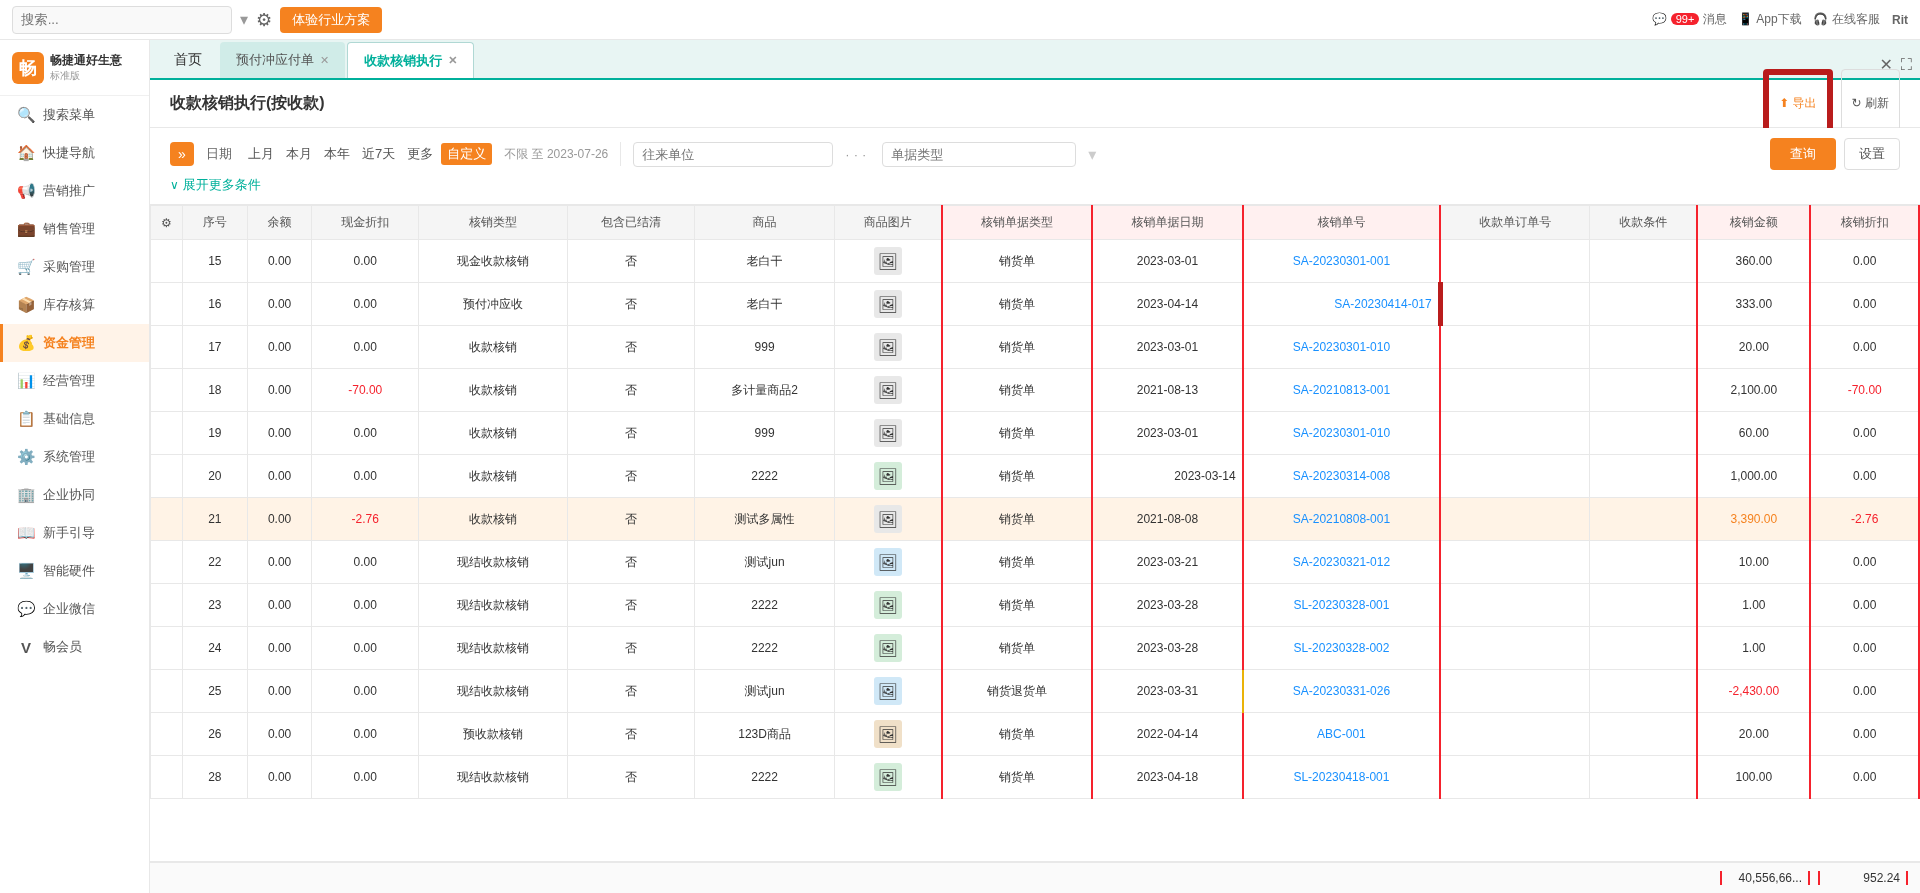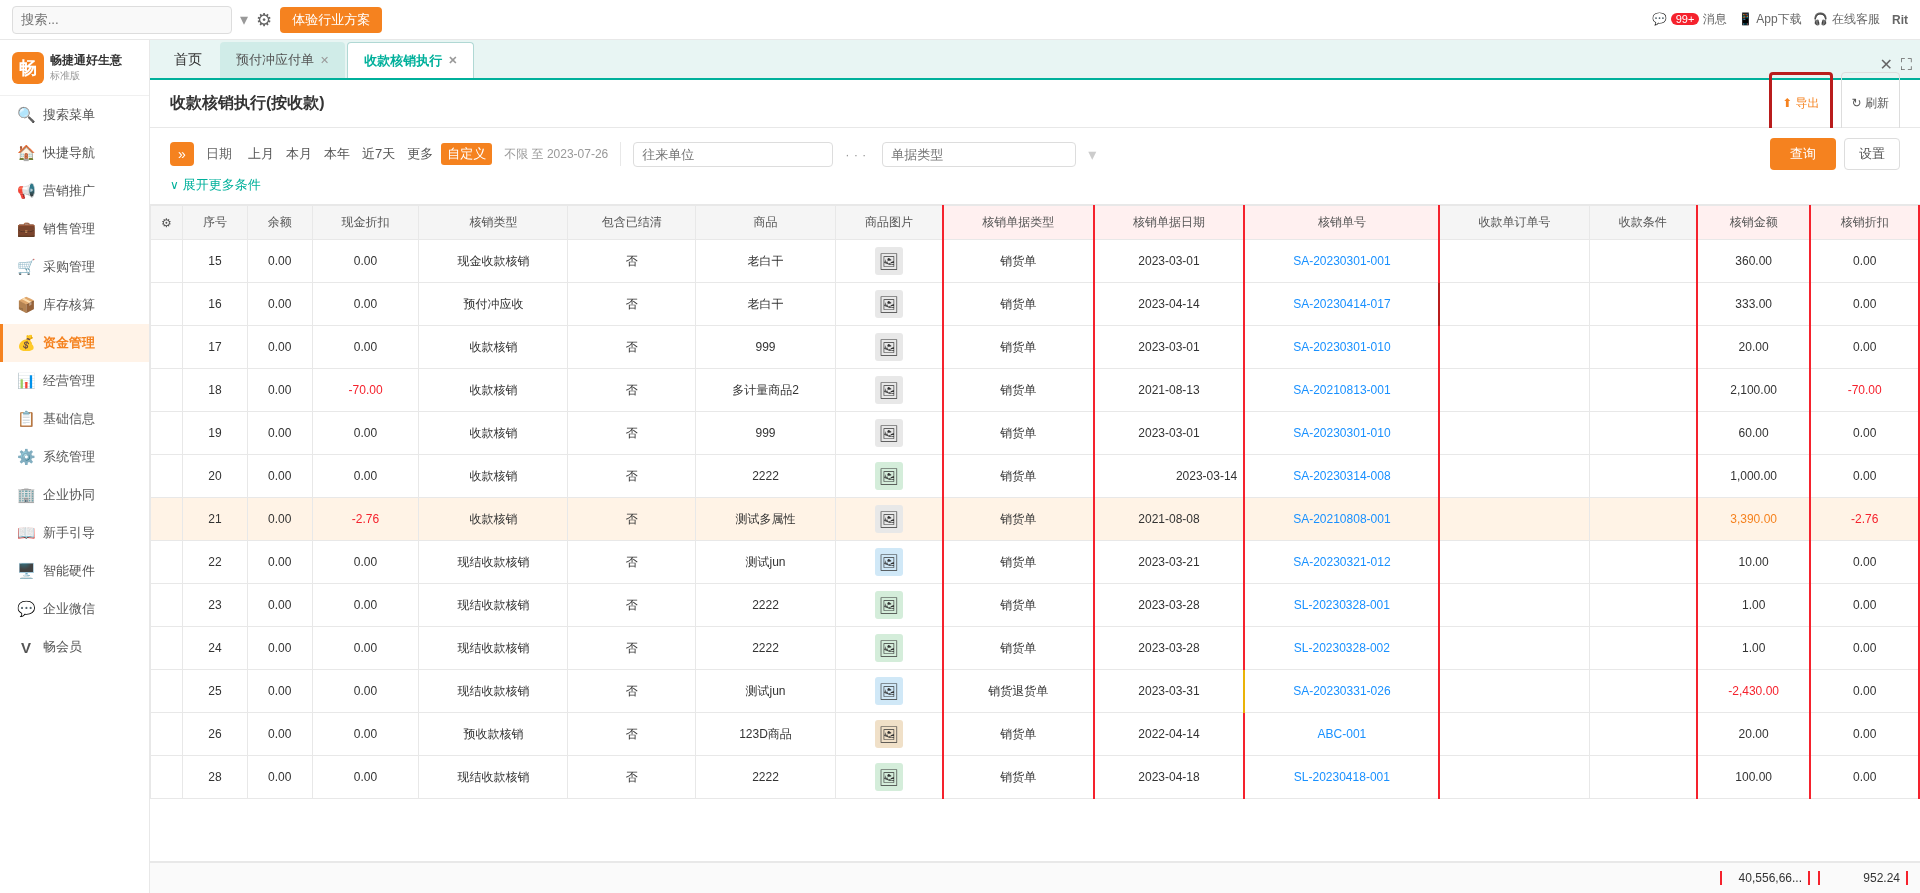--- a/index.html
+++ b/index.html
@@ -112,21 +112,21 @@
     .page-header {
       height: 48px;
       background: #fff;
       display: flex;
       align-items: center;
       padding: 0 20px;
       border-bottom: 1px solid #e8e8e8;
     }
     .page-title { font-size: 16px; font-weight: bold; color: #333; }
     .page-header-actions { margin-left: auto; display: flex; gap: 8px; }
-    .btn-export { background: none; border: 3px solid #b91c1c; color: #f5821f; border-radius: 4px; padding: 20px 10px; cursor: pointer; font-size: 12px; }
+    .btn-export { background: none; border: 6px solid #b91c1c; color: #f5821f; border-radius: 4px; padding: 20px 10px; cursor: pointer; font-size: 12px; }
     .btn-refresh { background: none; border: 1px solid #ddd; color: #555; border-radius: 4px; padding: 4px 10px; cursor: pointer; font-size: 12px; }
     .filter-toggle { background: #f5821f; color: #fff; border: none; border-radius: 4px; width: 24px; height: 24px; cursor: pointer; font-size: 14px; display: flex; align-items: center; justify-content: center; }
     .filter-label { color: #666; font-size: 13px; }
     .filter-date-btns { display: flex; gap: 4px; align-items: center; }
     .date-btn { background: none; border: none; cursor: pointer; color: #555; font-size: 13px; padding: 2px 4px; }
     .date-btn.custom { color: #fff; background: #f5821f; border-radius: 3px; padding: 2px 6px; }
     .filter-select {
       border: 1px solid #ddd;
       border-radius: 4px;
       padding: 4px 8px;
@@ -384,21 +384,21 @@
       <td></td>
       <td>16</td>
       <td>0.00</td>
       <td style="">0.00</td>
       <td>预付冲应收</td>
       <td>否</td>
       <td>老白干</td>
       <td><div class="img-thumb" style="margin:0 auto;">🖼</div></td>
       <td style="border-left:2px solid #f5222d;border-right:2px solid #f5222d;">销货单</td>
       <td style="border-left:2px solid #f5222d;border-right:2px solid #f5222d;">2023-04-14</td>
-      <td style="border-left:2px solid #f5222d;border-right:2px solid #b91c1c;"><a class="link-text">SA-20230414-017</a></td>
+      <td style="border-left:2px solid #f5222d;border-right:5px solid #b91c1c;text-align:right;"><a class="link-text">SA-20230414-017</a></td>
       <td></td>
       <td></td>
       <td style="border-left:2px solid #f5222d;border-right:2px solid #f5222d;">333.00</td>
       <td style="border-left:2px solid #f5222d;border-right:2px solid #f5222d;">0.00</td>
     </tr>
               <tr>
       <td></td>
       <td>17</td>
       <td>0.00</td>
       <td style="">0.00</td>

